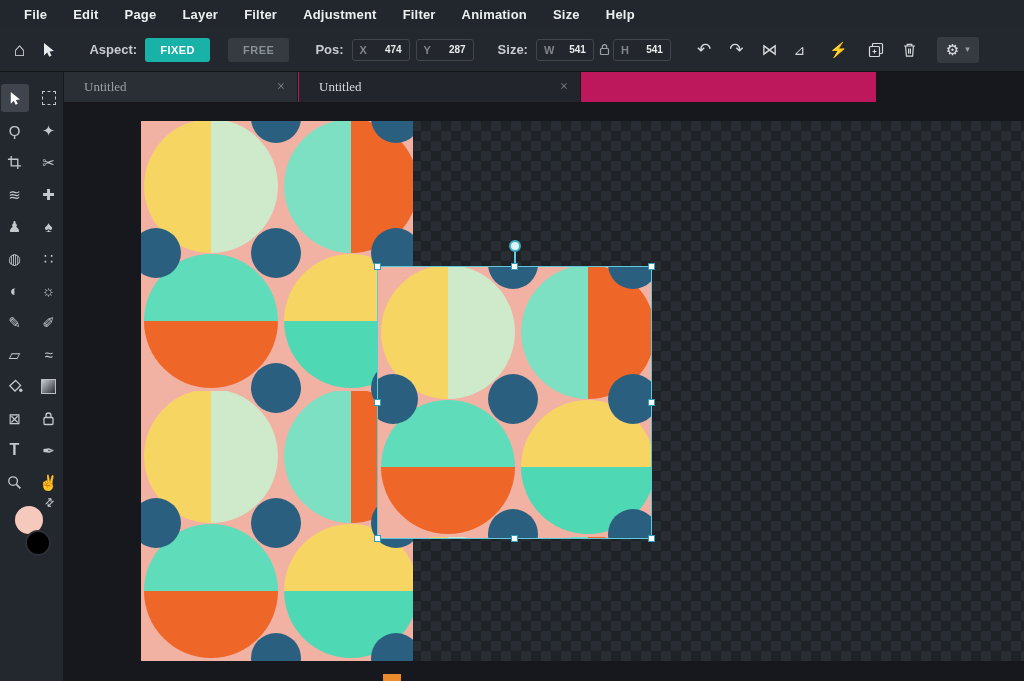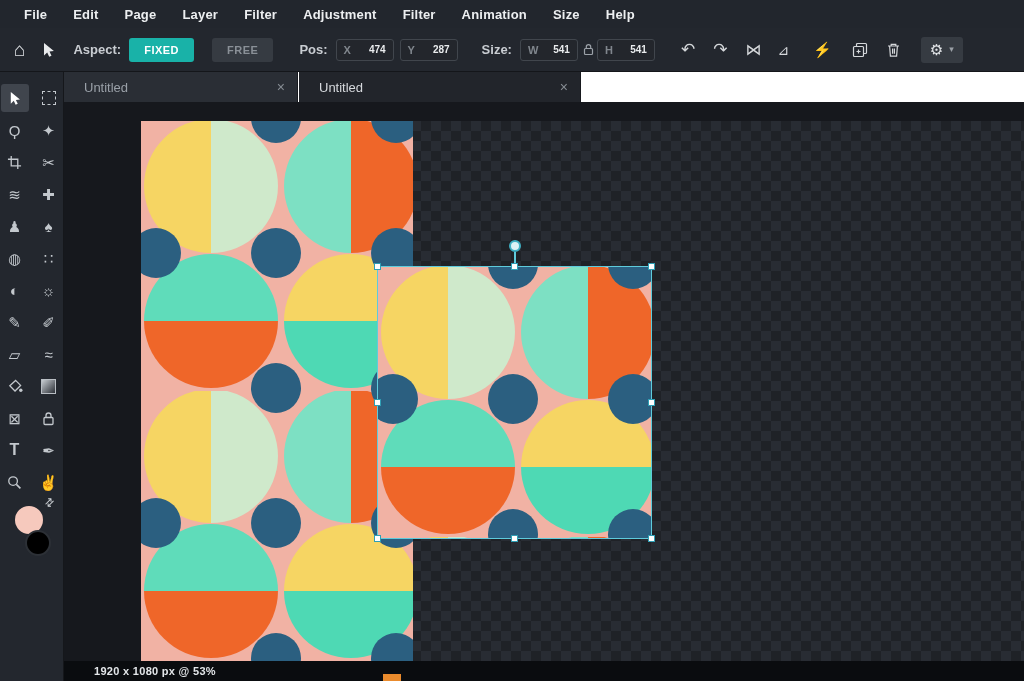--- a/index.html
+++ b/index.html
@@ -13,21 +13,21 @@
   .mi:first-child{padding-left:4px;}
 
   
   .toolbar{position:absolute;left:0;top:28px;width:1024px;height:44px;background:#23272e;
            border-bottom:1px solid #14161a;display:flex;align-items:center;
            padding-left:12px;box-sizing:border-box;z-index:5;}
   .tb-icon{color:#dde0e3;font-size:17px;line-height:1;display:flex;align-items:center;}
   .home{font-size:19px;margin-left:2px;}
   .ptr{margin-left:16px;}
   .tb-label{color:#c9cdd2;font-size:13px;font-weight:700;}
-  .lbl-aspect{margin-left:18px;text-align:right;}
+  .lbl-aspect{margin-left:34px;text-align:right;}
   .lbl-pos{margin-left:26px;}
   .lbl-size{margin-left:24px;}
   .btn{border:none;border-radius:3px;font-family:"Liberation Sans",sans-serif;font-weight:700;
        font-size:11px;letter-spacing:.5px;padding:6px 15px;cursor:pointer;text-align:center;}
   .btn-fixed{background:#19b2a8;color:#fff;margin-left:8px;}
   .btn-free{background:#363b42;color:#8a9097;margin-left:18px;}
   .field{height:22px;width:58px;background:#23262c;border:1px solid #41464d;border-radius:3px;
          display:flex;align-items:center;justify-content:space-between;padding:0 7px;
          box-sizing:border-box;margin-left:8px;}
   .field.tight{margin-left:6px;}
@@ -42,21 +42,21 @@
   .i-skew{margin-left:16px;font-size:14px;}
   .i-bolt{margin-left:24px;font-size:15px;}
   .i-dup{margin-left:20px;}
   .i-trash{margin-left:18px;}
   .gear-btn{margin-left:20px;background:#363b42;border:none;border-radius:3px;height:26px;
             padding:0 9px;display:flex;align-items:center;gap:6px;cursor:pointer;}
   .gear-g{color:#e2e5e8;font-size:15px;line-height:1;}
   .caret{color:#9aa0a7;font-size:9px;line-height:1;}
 
   
-  .tabbar{position:absolute;left:0;top:72px;width:1024px;height:30px;background:#ffffff;z-index:3;}
+  .tabbar{position:absolute;left:0;top:72px;width:876px;height:30px;background:#be185d;z-index:3;font-family:Liberation Serif, serif;}
   .tab{position:absolute;top:0;height:30px;display:flex;align-items:center;
        justify-content:space-between;padding:0 12px 0 20px;box-sizing:border-box;cursor:pointer;}
   .tab1{left:64px;width:234px;background:#2a2e35;border-right:1px solid #17191e;}
   .tab2{left:299px;width:282px;background:#22252b;border-right:1px solid #17191e;}
   .tab-label{font-size:13px;color:#9aa0a8;}
   .tab2 .tab-label{color:#d6d9dd;}
   .tab-close{color:#878d94;font-size:14px;margin-left:8px;cursor:pointer;}
 
   
   .toolpanel{position:absolute;left:0;top:72px;width:64px;height:609px;background:#23272e;
@@ -340,18 +340,15 @@
         <div class="handle h-ne"></div>
         <div class="handle h-w"></div>
         <div class="handle h-e"></div>
         <div class="handle h-sw"></div>
         <div class="handle h-s"></div>
         <div class="handle h-se"></div>
       </div>
     </div>
   </div>
 
-  <div class="statusbar">
-    <span class="status-text">1920 x 1080 px @ 53%</span>
-  </div>
   <div class="chip"></div>
 
 </div>
 
 </body></html>

